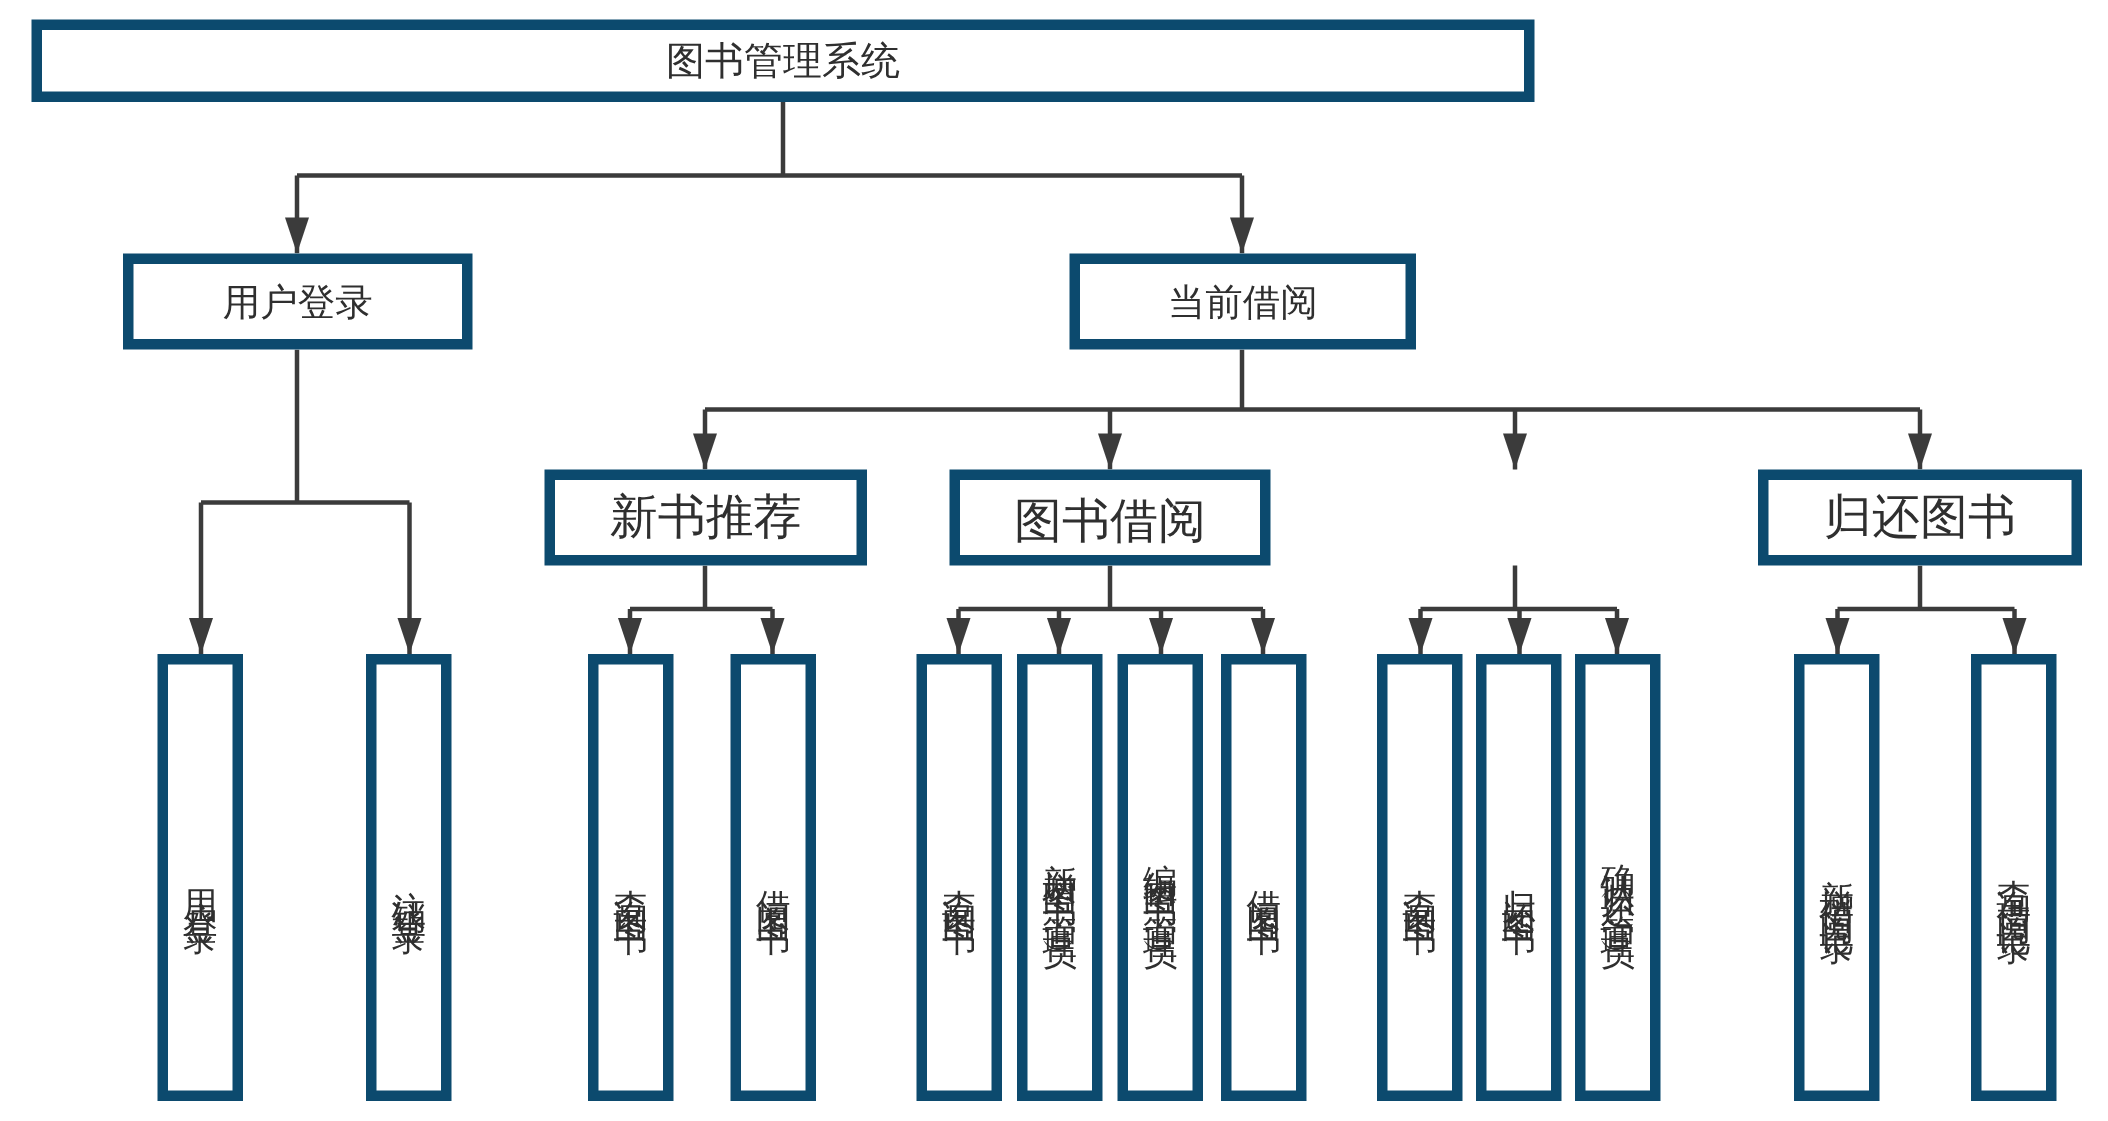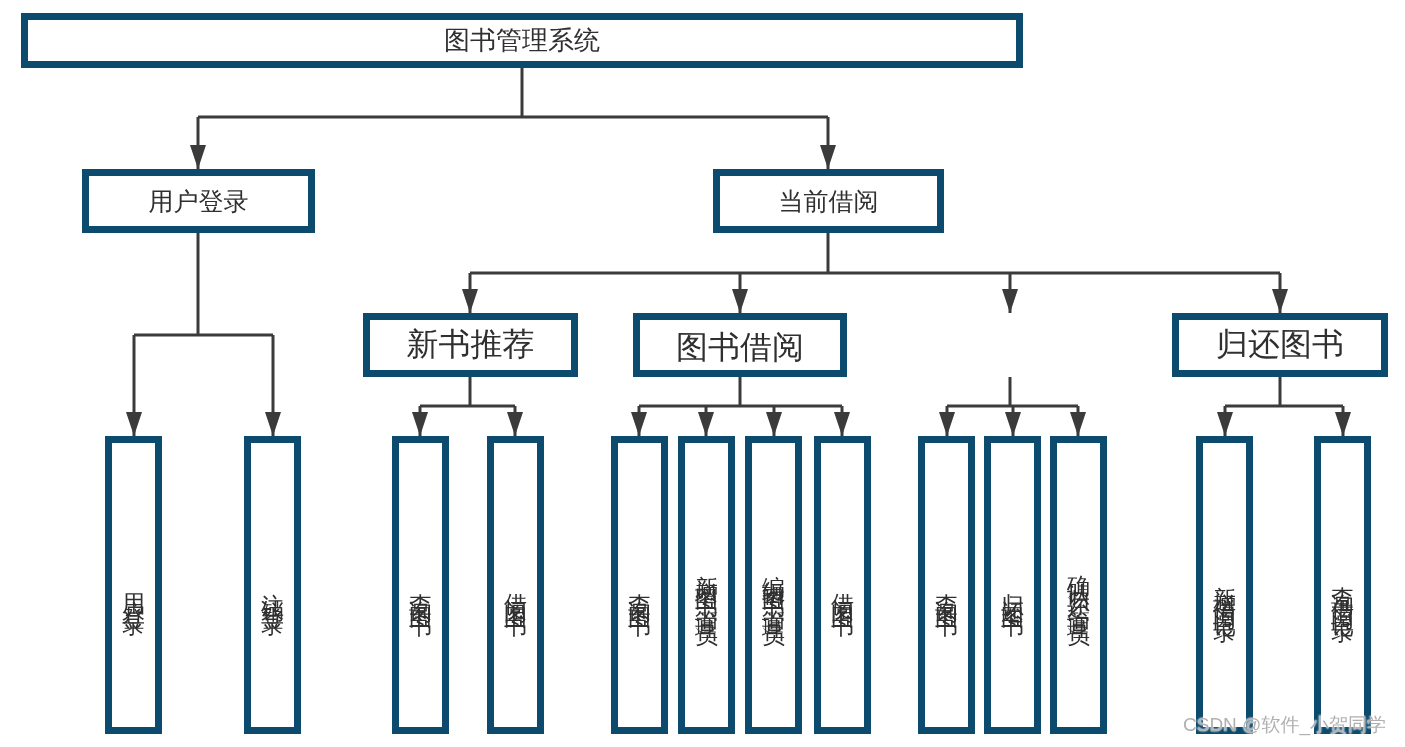--- a/index.html
+++ b/index.html
@@ -165,15 +165,14 @@
     <span class="vtext">确认归还（管理员）</span>
   </div>
 
   <div class="box leaf-box" style="left:1196px;">
     <span class="vtext">新增借阅记录</span>
   </div>
   <div class="box leaf-box" style="left:1314px;">
     <span class="vtext">查询借阅记录</span>
   </div>
 
-  <div class="watermark">CSDN @软件_小贺同学</div>
 
 </div>
 
 </body></html>

